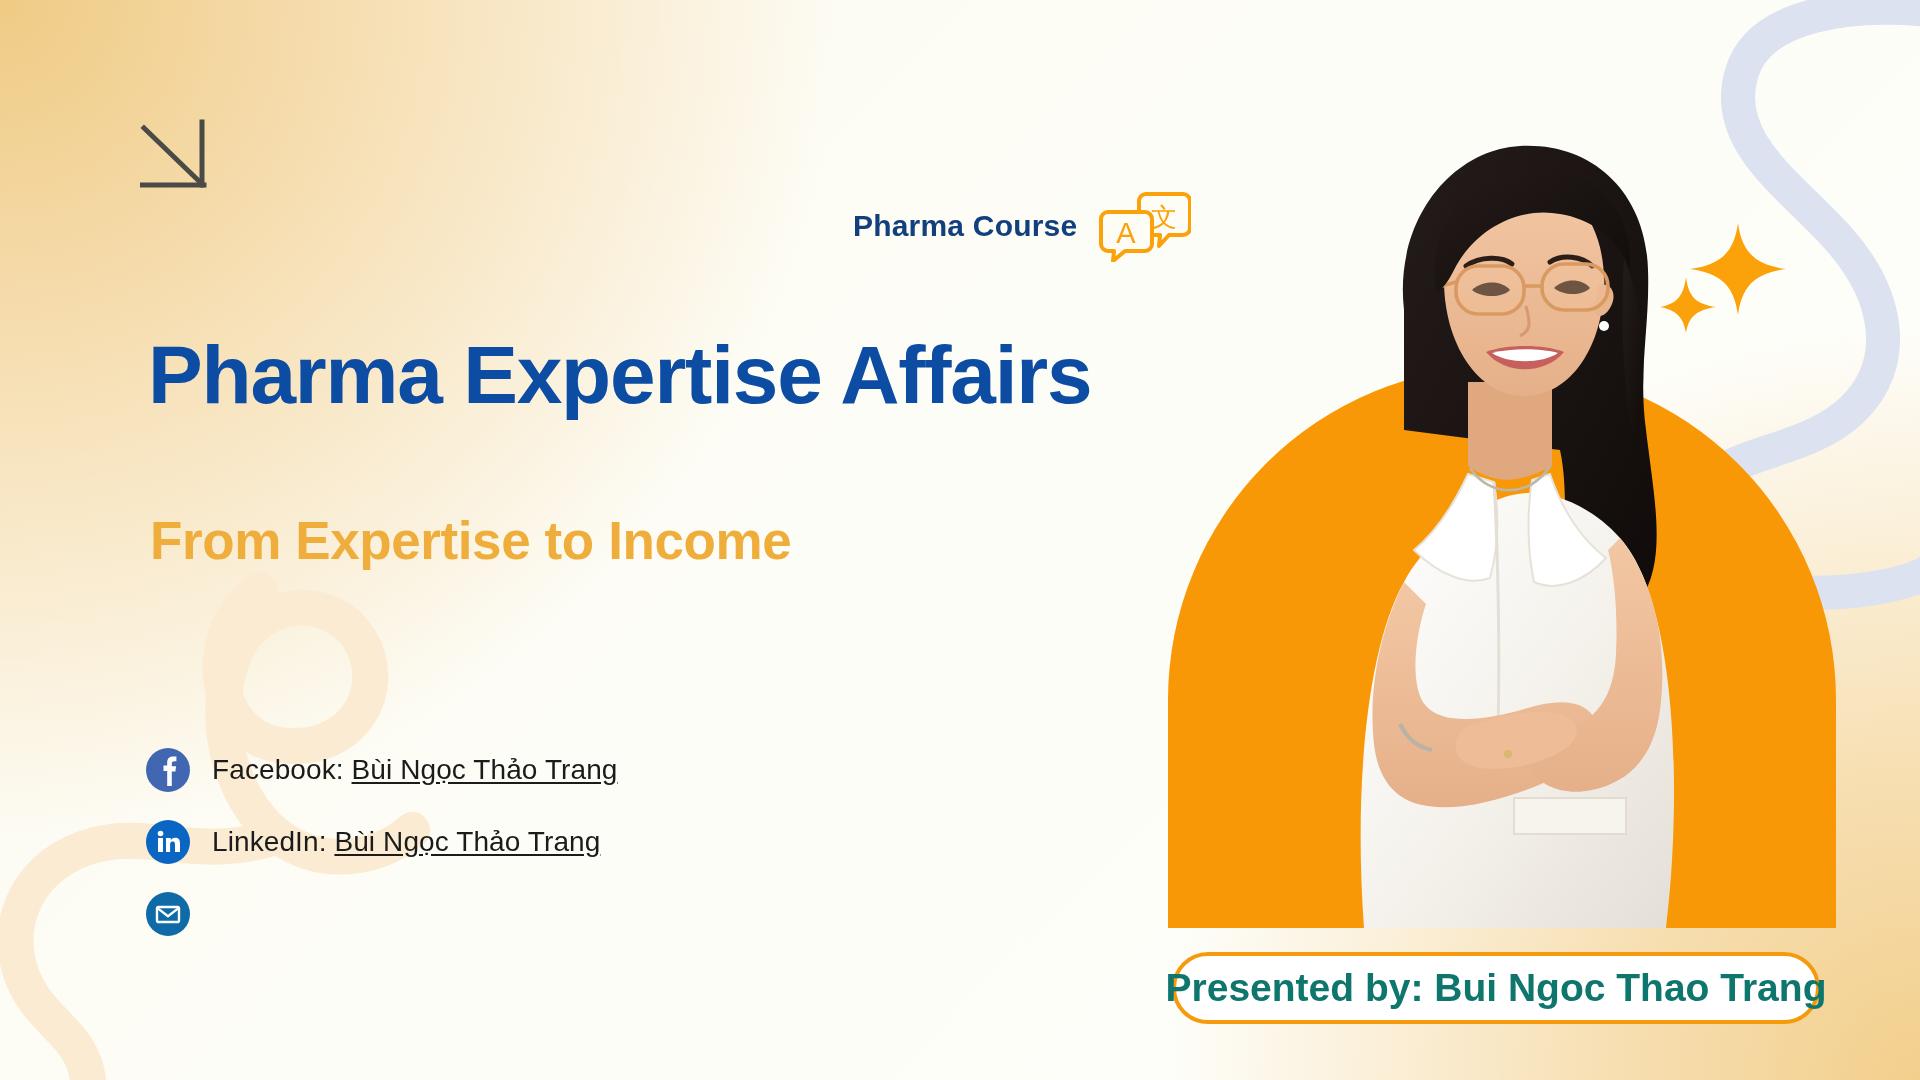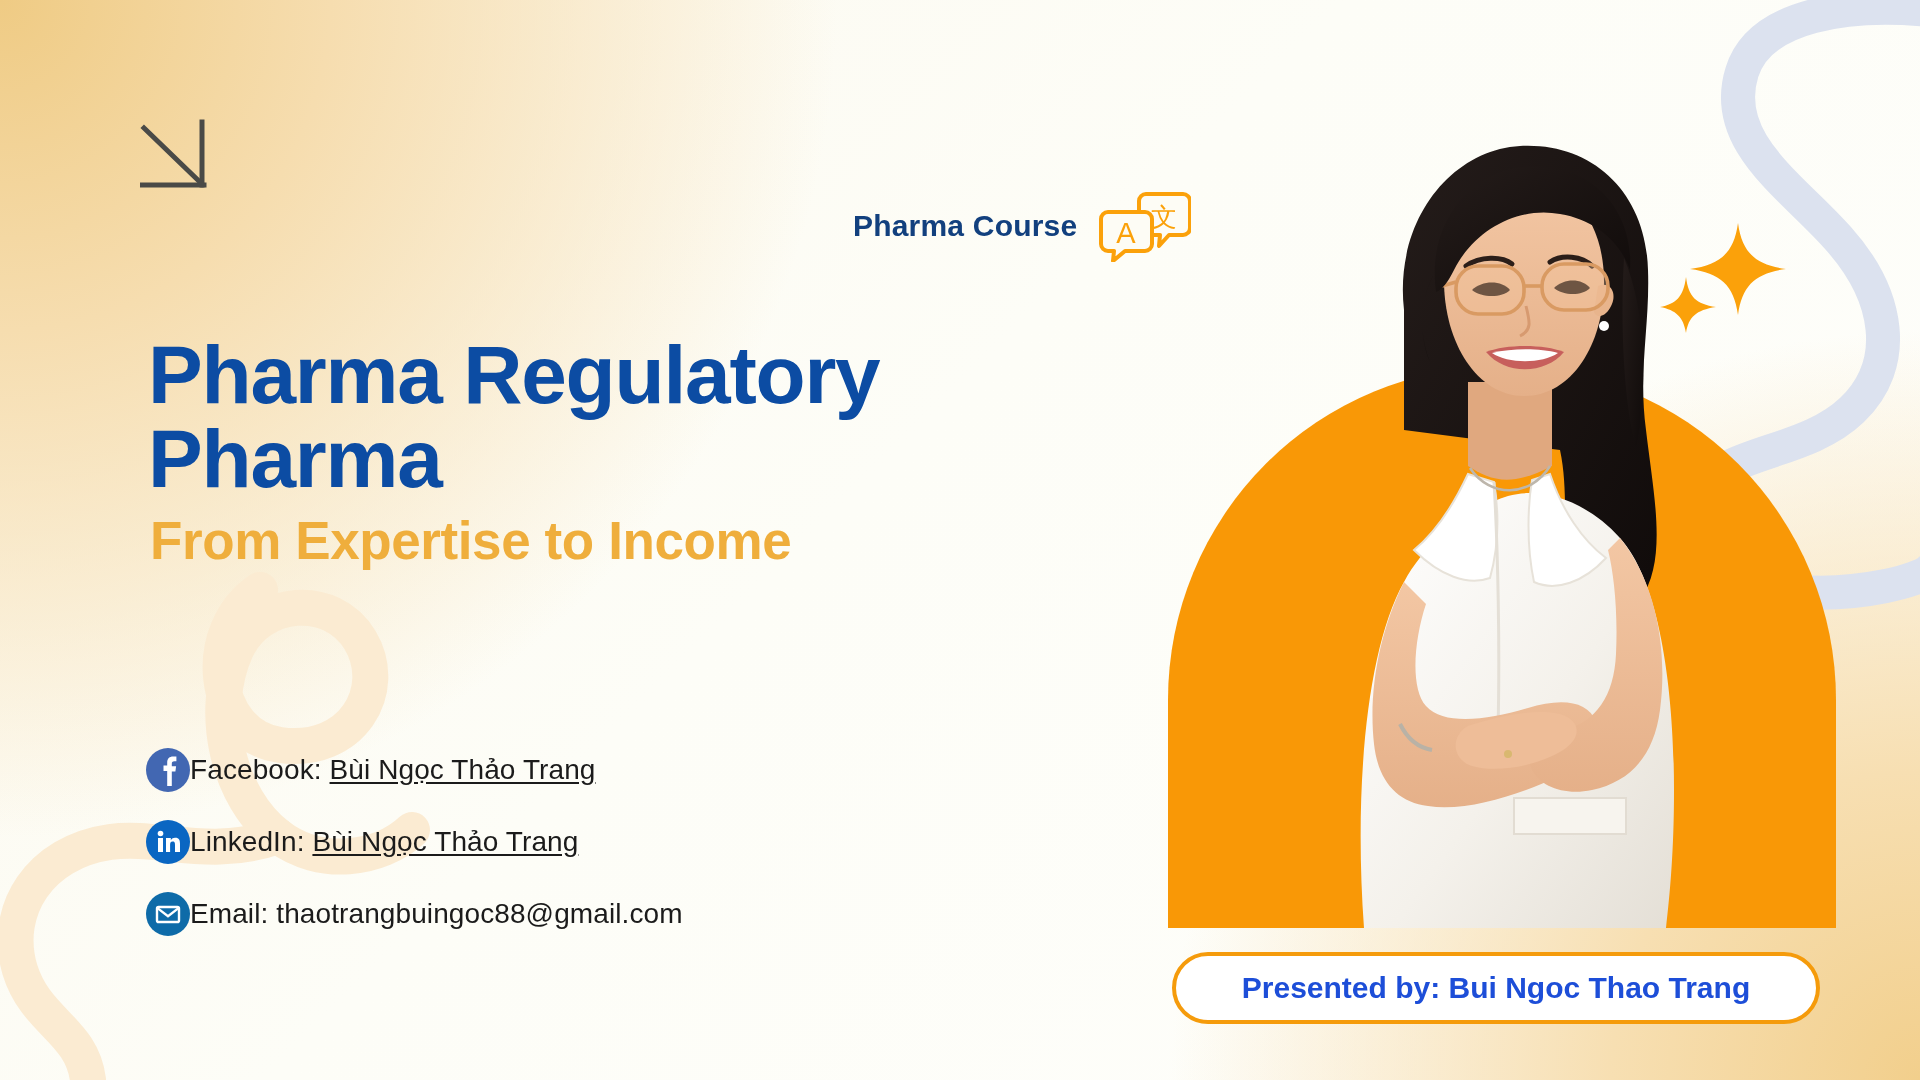--- a/index.html
+++ b/index.html
@@ -41,39 +41,39 @@
     font-size:82px;line-height:1.03;font-weight:bold;color:#0C4CA3;
     letter-spacing:-1.2px;
   }
   .subheadline{
     position:absolute;left:150px;top:510px;
     font-size:53px;font-weight:bold;color:#EFAE3C;letter-spacing:-.4px;
   }
 
   
   .contacts{position:absolute;left:146px;top:748px;display:flex;flex-direction:column;gap:28px;}
-  .contact-row{display:flex;align-items:center;}
+  .contact-row{display:flex;align-items:center;gap:22px;}
   .badge{width:44px;height:44px;border-radius:50%;display:flex;align-items:center;justify-content:center;flex:0 0 44px;}
   .contact-text{font-size:28px;color:#1B1B1B;white-space:nowrap;letter-spacing:.1px;}
   .contact-text .u{text-decoration:underline;text-underline-offset:3px;}
 
   
   .arch{
     position:absolute;left:1168px;top:366px;width:668px;height:562px;
     background:#F99806;border-radius:334px 334px 0 0;
   }
   .portrait{position:absolute;left:1168px;top:130px;width:680px;height:798px;overflow:hidden;}
 
   
   .presenter{
     position:absolute;left:1172px;top:952px;width:648px;height:72px;
     background:#FFFFFF;border:4px solid #F59B0B;border-radius:40px;
     display:flex;align-items:center;justify-content:center;box-sizing:border-box;
   }
-  .presenter-text{font-size:30px;font-weight:bold;color:#1d4ed8;white-space:nowrap;}
+  .presenter-text{font-size:39px;font-weight:bold;color:#0f766e;white-space:nowrap;}
 </style>
 </head>
 <body>
 
 <div class="slide">
 
   <svg class="cream-ribbon" viewBox="0 0 560 520">
     <path d="M300 30 C 240 70, 250 175, 320 185 C 392 195, 430 130, 400 80
              C 372 33, 300 38, 276 90 C 248 152, 268 238, 318 276
              C 360 308, 420 300, 452 270" fill="none" stroke="#FBEBD2" stroke-width="36" stroke-linecap="round"></path>
@@ -105,21 +105,21 @@
 
       <path d="M47 4 H84 A7 7 0 0 1 91 11 V38 A7 7 0 0 1 84 45 H70 L60 56 L61 45 H47 A7 7 0 0 1 40 38 V11 A7 7 0 0 1 47 4 Z" fill="#FDFCF5" stroke="#FBA10A" stroke-width="4" stroke-linejoin="round"></path>
       <text x="65" y="36" font-family="'DejaVu Sans',sans-serif" font-size="26" fill="#FBA10A" text-anchor="middle">文</text>
 
       <path d="M9 22 H46 A7 7 0 0 1 53 29 V54 A7 7 0 0 1 46 61 H26 L14 71 L15 61 H9 A7 7 0 0 1 2 54 V29 A7 7 0 0 1 9 22 Z" fill="#FDFCF5" stroke="#FBA10A" stroke-width="4" stroke-linejoin="round"></path>
       <text x="27" y="53" font-family="'Liberation Sans',sans-serif" font-size="29" fill="#FBA10A" text-anchor="middle">A</text>
     </svg>
   </div>
 
   <h1 class="headline">
-    <span>Pharma Regulatory Pharma</span><br>
+    <span>Pharma Expertise Affairs</span><br>
   </h1>
 
   <div class="subheadline">From Expertise to Income</div>
 
   <div class="contacts">
 
     <div class="contact-row">
       <span class="badge" style="background:#4267B2">
         <svg viewBox="0 0 44 44" width="44" height="44">
             <path d="M25.8 23.6h3.6l.7-5.3h-4.3v-2.4c0-1.5.4-2.6 2.6-2.6h2V8.6c-.4-.1-1.8-.2-3.4-.2-3.4 0-5.8 2.1-5.8 5.9v3.3h-3.7v5.3h3.7V38h4.6V23.6z" fill="#fff"></path>
@@ -142,23 +142,20 @@
         <span>LinkedIn: </span><span class="u">Bùi Ngọc Thảo Trang</span>
       </span>
     </div>
 
     <div class="contact-row">
       <span class="badge" style="background:#0E6BA8">
         <svg viewBox="0 0 44 44" width="44" height="44">
           <rect x="11" y="15" width="22" height="15" rx="1.6" fill="none" stroke="#fff" stroke-width="2.4"></rect>
           <path d="M11.8 16.4 22 24.2l10.2-7.8" fill="none" stroke="#fff" stroke-width="2.4"></path>
         </svg>
-      </span>
-      <span class="contact-text">
-        <span>Email: </span><span>thaotrangbuingoc88@gmail.com</span>
       </span>
     </div>
 
   </div>
 
   <div class="arch"></div>
 
   <svg class="portrait" viewBox="0 0 680 798">
     <defs>
       <clipPath id="archclip">

